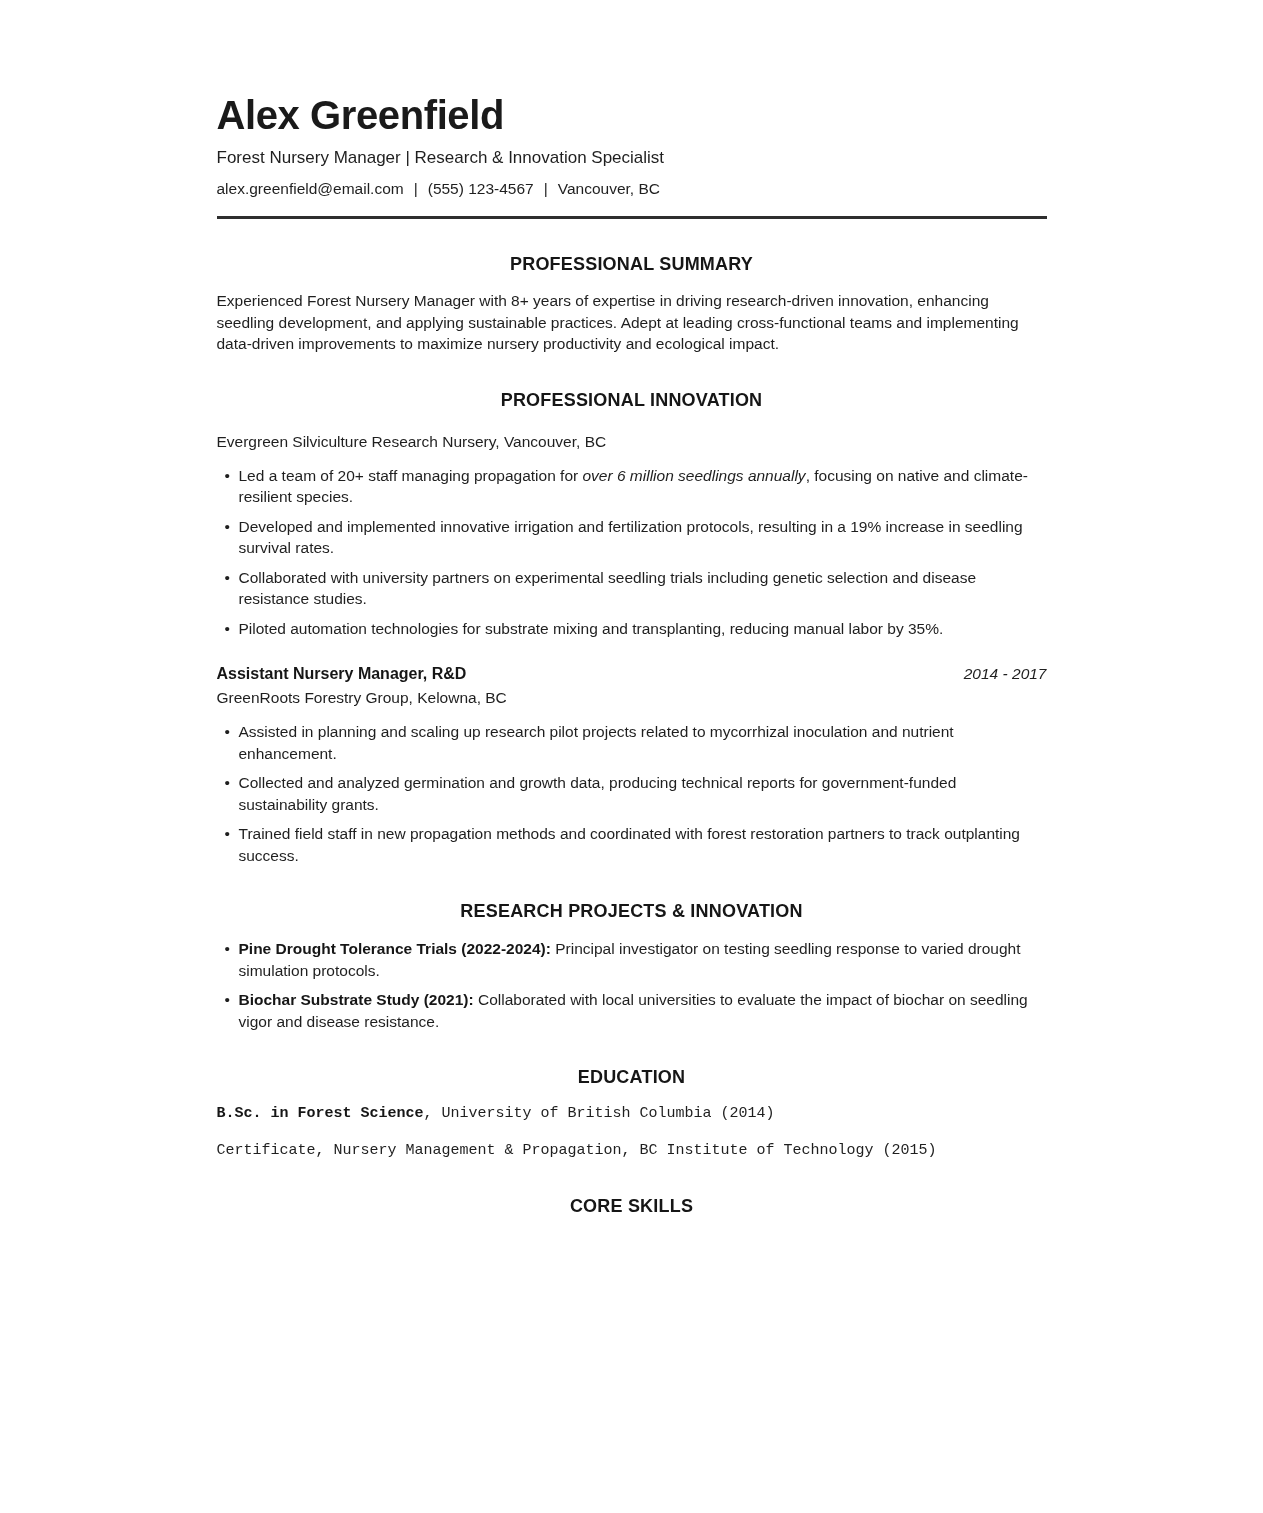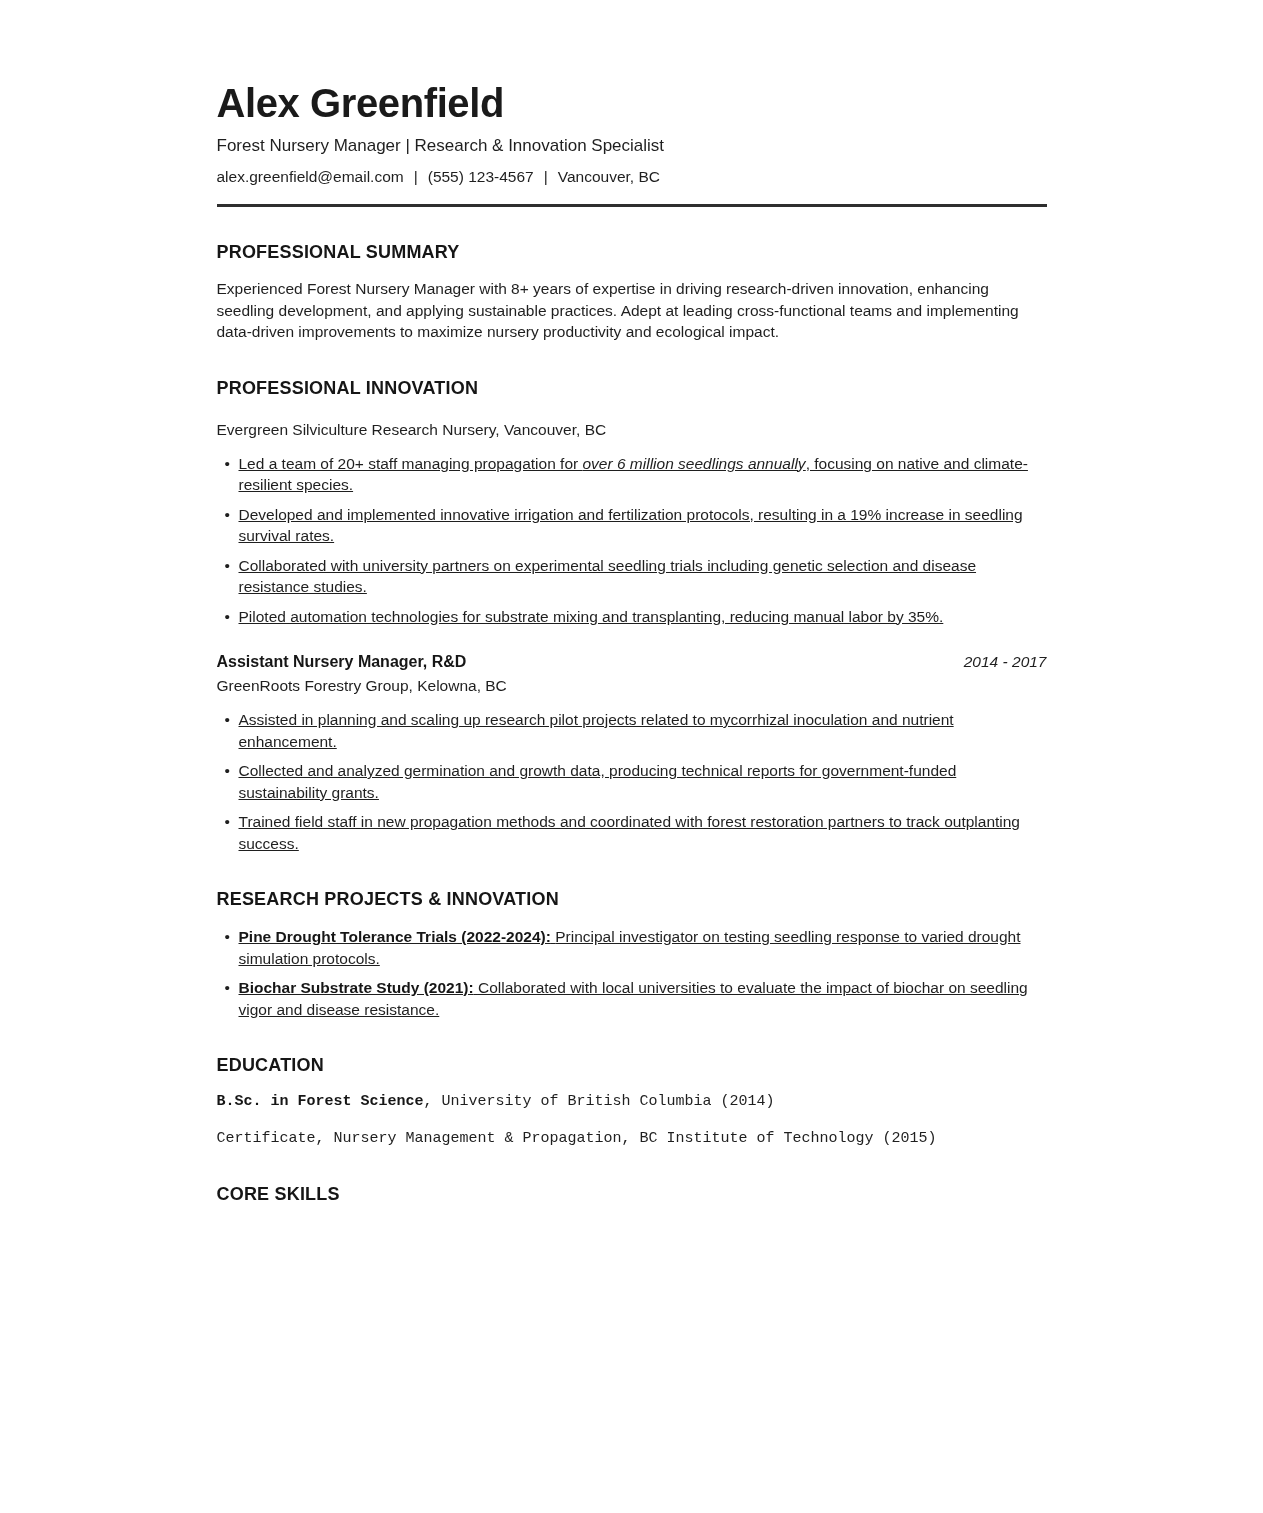--- a/index.html
+++ b/index.html
@@ -11,21 +11,21 @@
     font-family: "Liberation Sans", sans-serif;
     color: #1f1f1f;
     -webkit-font-smoothing: antialiased;
   }
   .page-clip {
     height: 1297px;
     overflow: hidden;
   }
   .content {
     width: 830px;
-    margin: 0 auto;
+    margin: 12px auto;
     padding-top: 80px;
   }
 
   
   h1.name {
     margin: 0;
     font-size: 40px;
     line-height: 1.15;
     font-weight: 700;
     color: #1a1a1a;
@@ -52,20 +52,21 @@
 
   
   .section { margin-top: 34px; }
   h2.section-heading {
     margin: 0;
     font-size: 18px;
     line-height: 22px;
     font-weight: 700;
     color: #161616;
     letter-spacing: 0.2px;
+    text-align: center;
   }
   .body-text {
     font-size: 15.5px;
     line-height: 21.5px;
   }
   p.summary-text {
     margin: 15px 0 0 0;
   }
 
   
@@ -91,21 +92,20 @@
     margin-top: 3px;
     font-size: 15.5px;
     line-height: 21px;
   }
 
   
   ul.bullets {
     list-style: none;
     margin: 13px 0 0 0;
     padding: 0;
-    text-decoration: underline;
   }
   ul.bullets li {
     position: relative;
     padding-left: 22px;
     margin-bottom: 8px;
     font-size: 15.5px;
     line-height: 21.5px;
   }
   ul.bullets li::before {
     content: "\2022";

